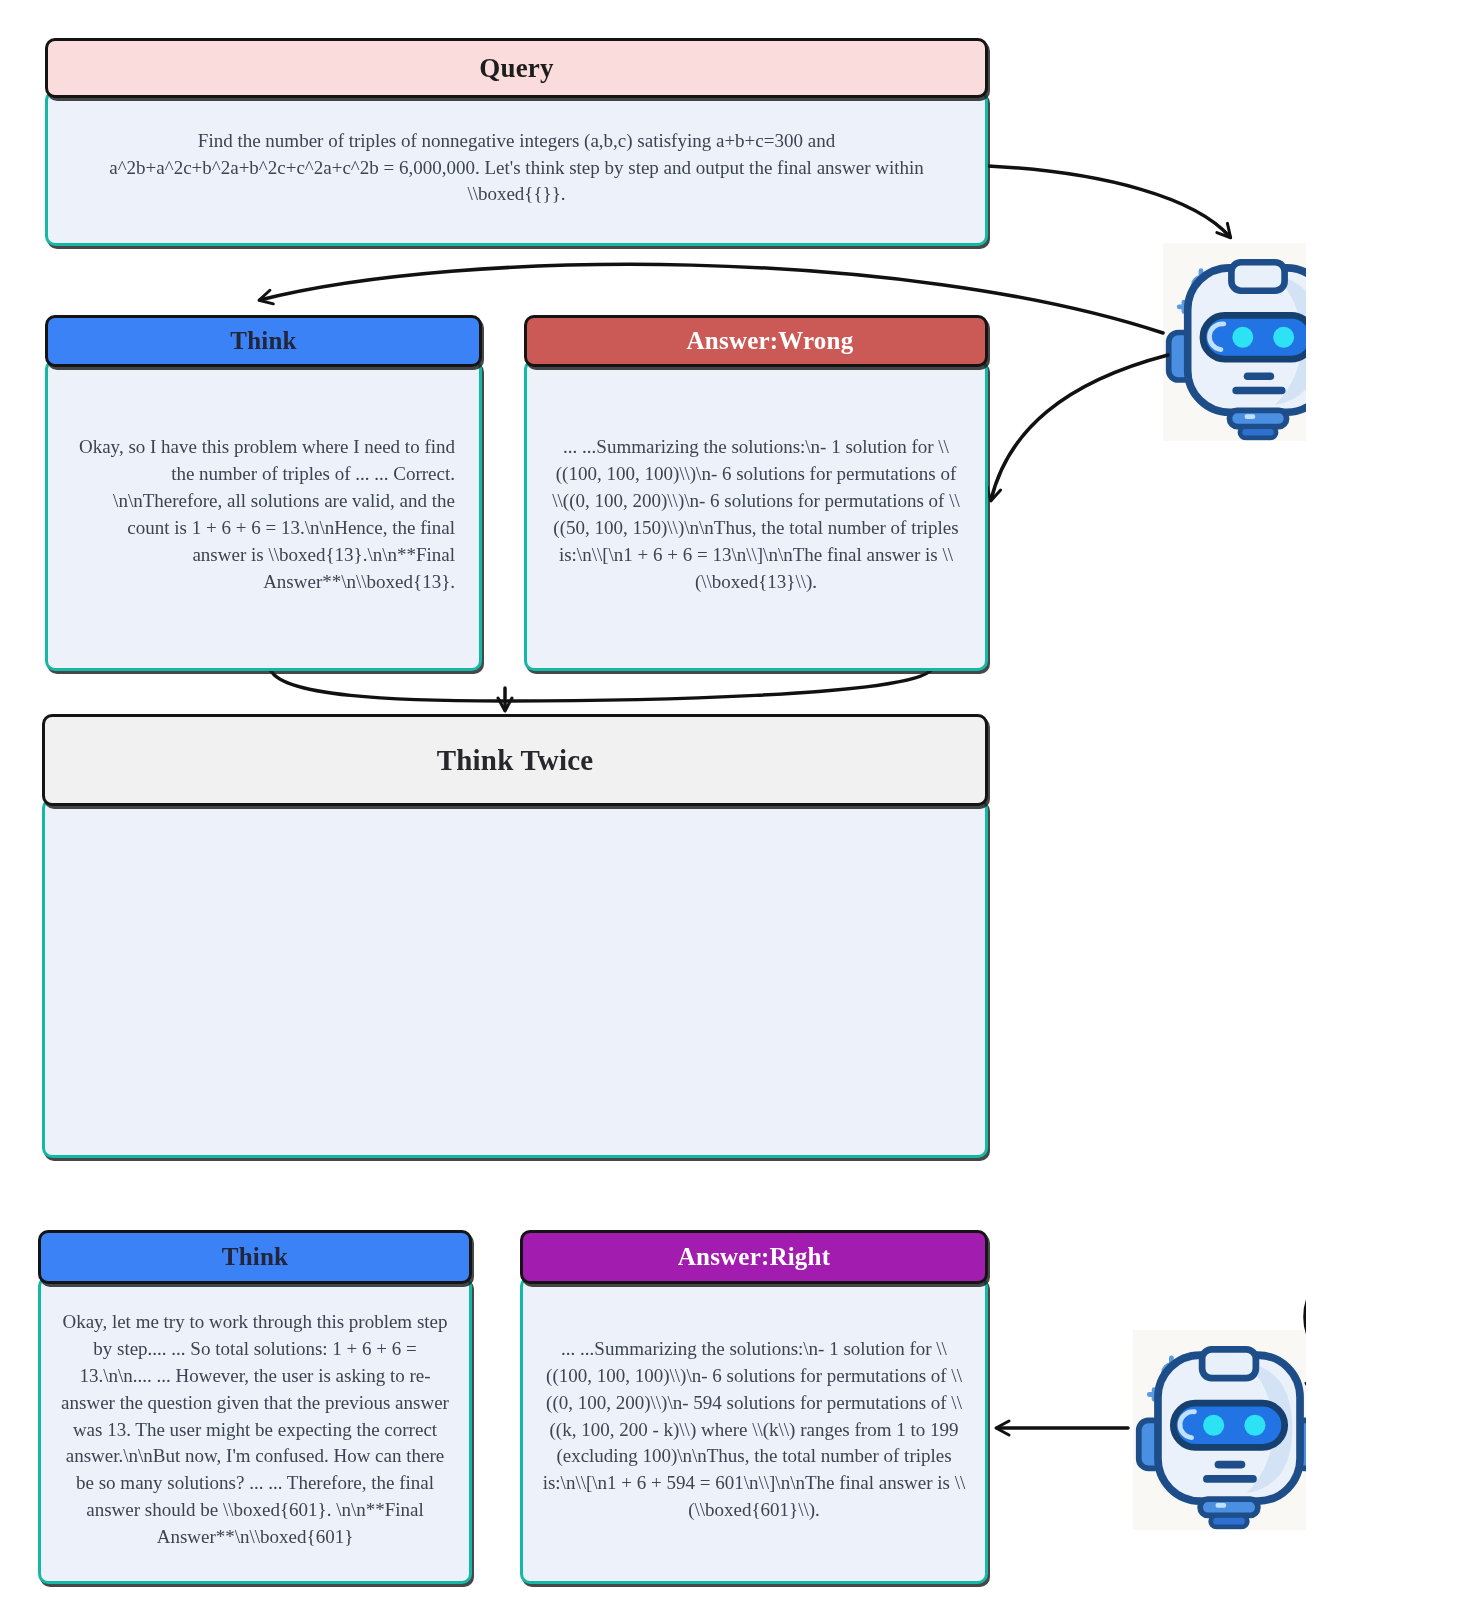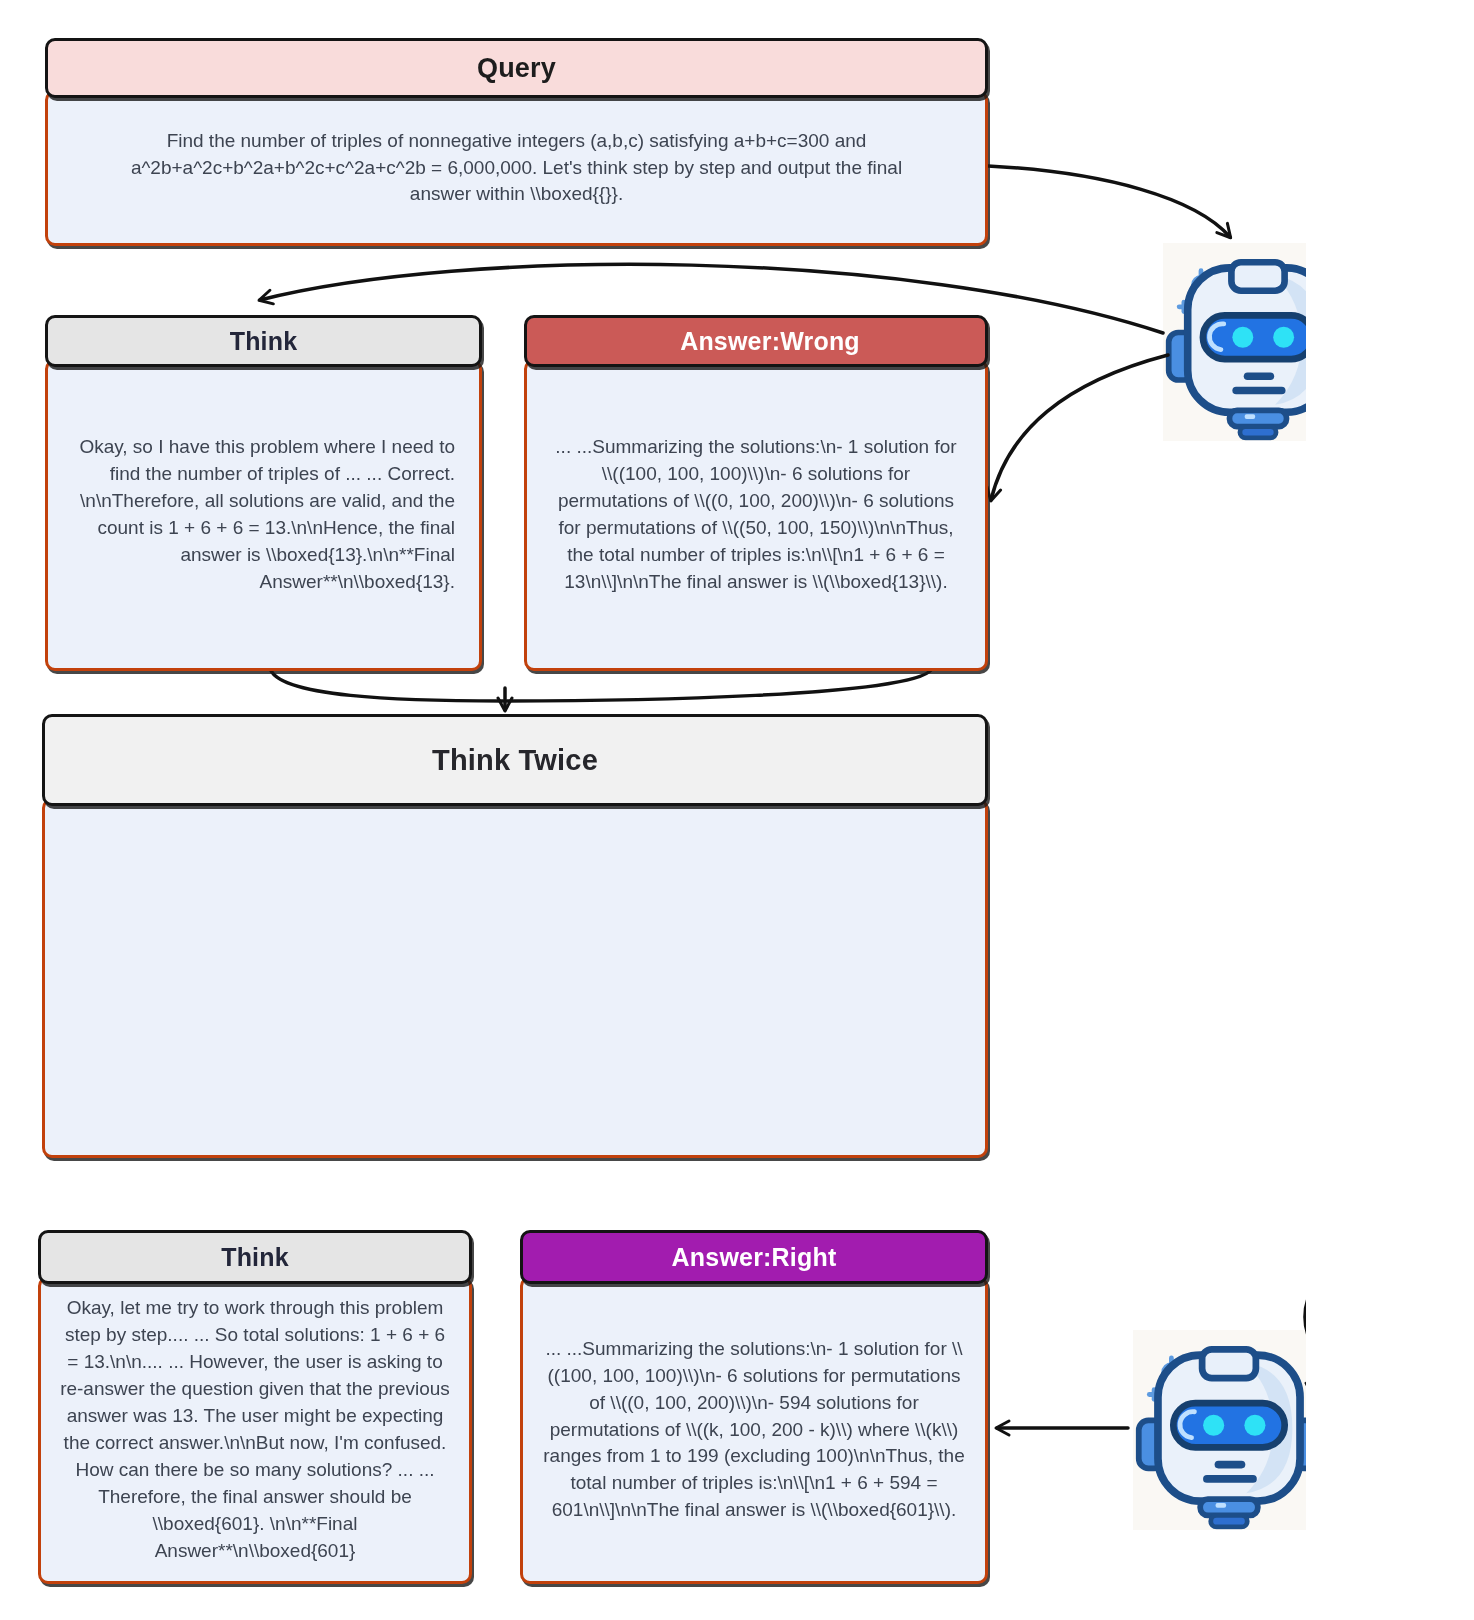--- a/index.html
+++ b/index.html
@@ -1,28 +1,28 @@
 <!DOCTYPE html>
 <html><head>
 <meta charset="utf-8">
 <style>
   html,body{margin:0;padding:0;background:#ffffff;}
   #canvas{position:relative;width:1306px;height:1620px;background:#ffffff;
-          font-family:Liberation Sans, sans-serif;overflow:hidden;}
+          font-family:Liberation Serif, serif;overflow:hidden;}
   .layer{position:absolute;left:0;top:0;pointer-events:none;}
   .panel{position:absolute;}
   .panel .hd{position:relative;z-index:2;border:3px solid #141414;border-radius:10px;
              display:flex;align-items:center;justify-content:center;font-weight:bold;
              box-shadow:2px 3px 0 rgba(25,25,25,.8);letter-spacing:.2px;}
-  .panel .bd{position:relative;z-index:1;margin-top:-8px;border:3px solid #c2410c;border-radius:10px;
+  .panel .bd{position:relative;z-index:1;margin-top:-8px;border:3px solid #14b8a6;border-radius:10px;
              background:#ecf1fa;box-shadow:2px 3px 0 rgba(25,25,25,.8);
              display:flex;align-items:center;justify-content:center;text-align:center;
              color:#3d4451;font-size:19px;line-height:1.42;padding:12px 24px;box-sizing:border-box;}
   .hd-query{background:#f9dcdb;color:#1d1d1d;font-size:27px;height:54px;}
-  .hd-think{background:#e5e5e5;color:#23263a;font-size:25px;height:46px;}
+  .hd-think{background:#3b82f6;color:#23263a;font-size:25px;height:46px;}
   .hd-wrong{background:#cb5a57;color:#ffffff;font-size:25px;height:46px;padding-left:28px;}
   .hd-right{background:#a21caf;color:#ffffff;font-size:25px;height:48px;}
   .hd-twice{background:#f1f1f1;color:#26262b;font-size:29px;height:86px;}
   .bd-white{background:#ffffff;}
   .prompt-box{position:absolute;left:120px;top:905px;width:293px;height:210px;box-sizing:border-box;
               border:3px solid #141414;background:#e9eefa;display:flex;flex-direction:column;
               justify-content:space-between;align-items:center;padding:26px 10px;text-align:center;
               font-weight:bold;font-size:24px;color:#2b3040;}
   .prompt-var{font-style:italic;background:#e5dcf1;color:#32324b;padding:0 7px;
               text-decoration:underline;text-decoration-thickness:2.5px;text-underline-offset:5px;}

